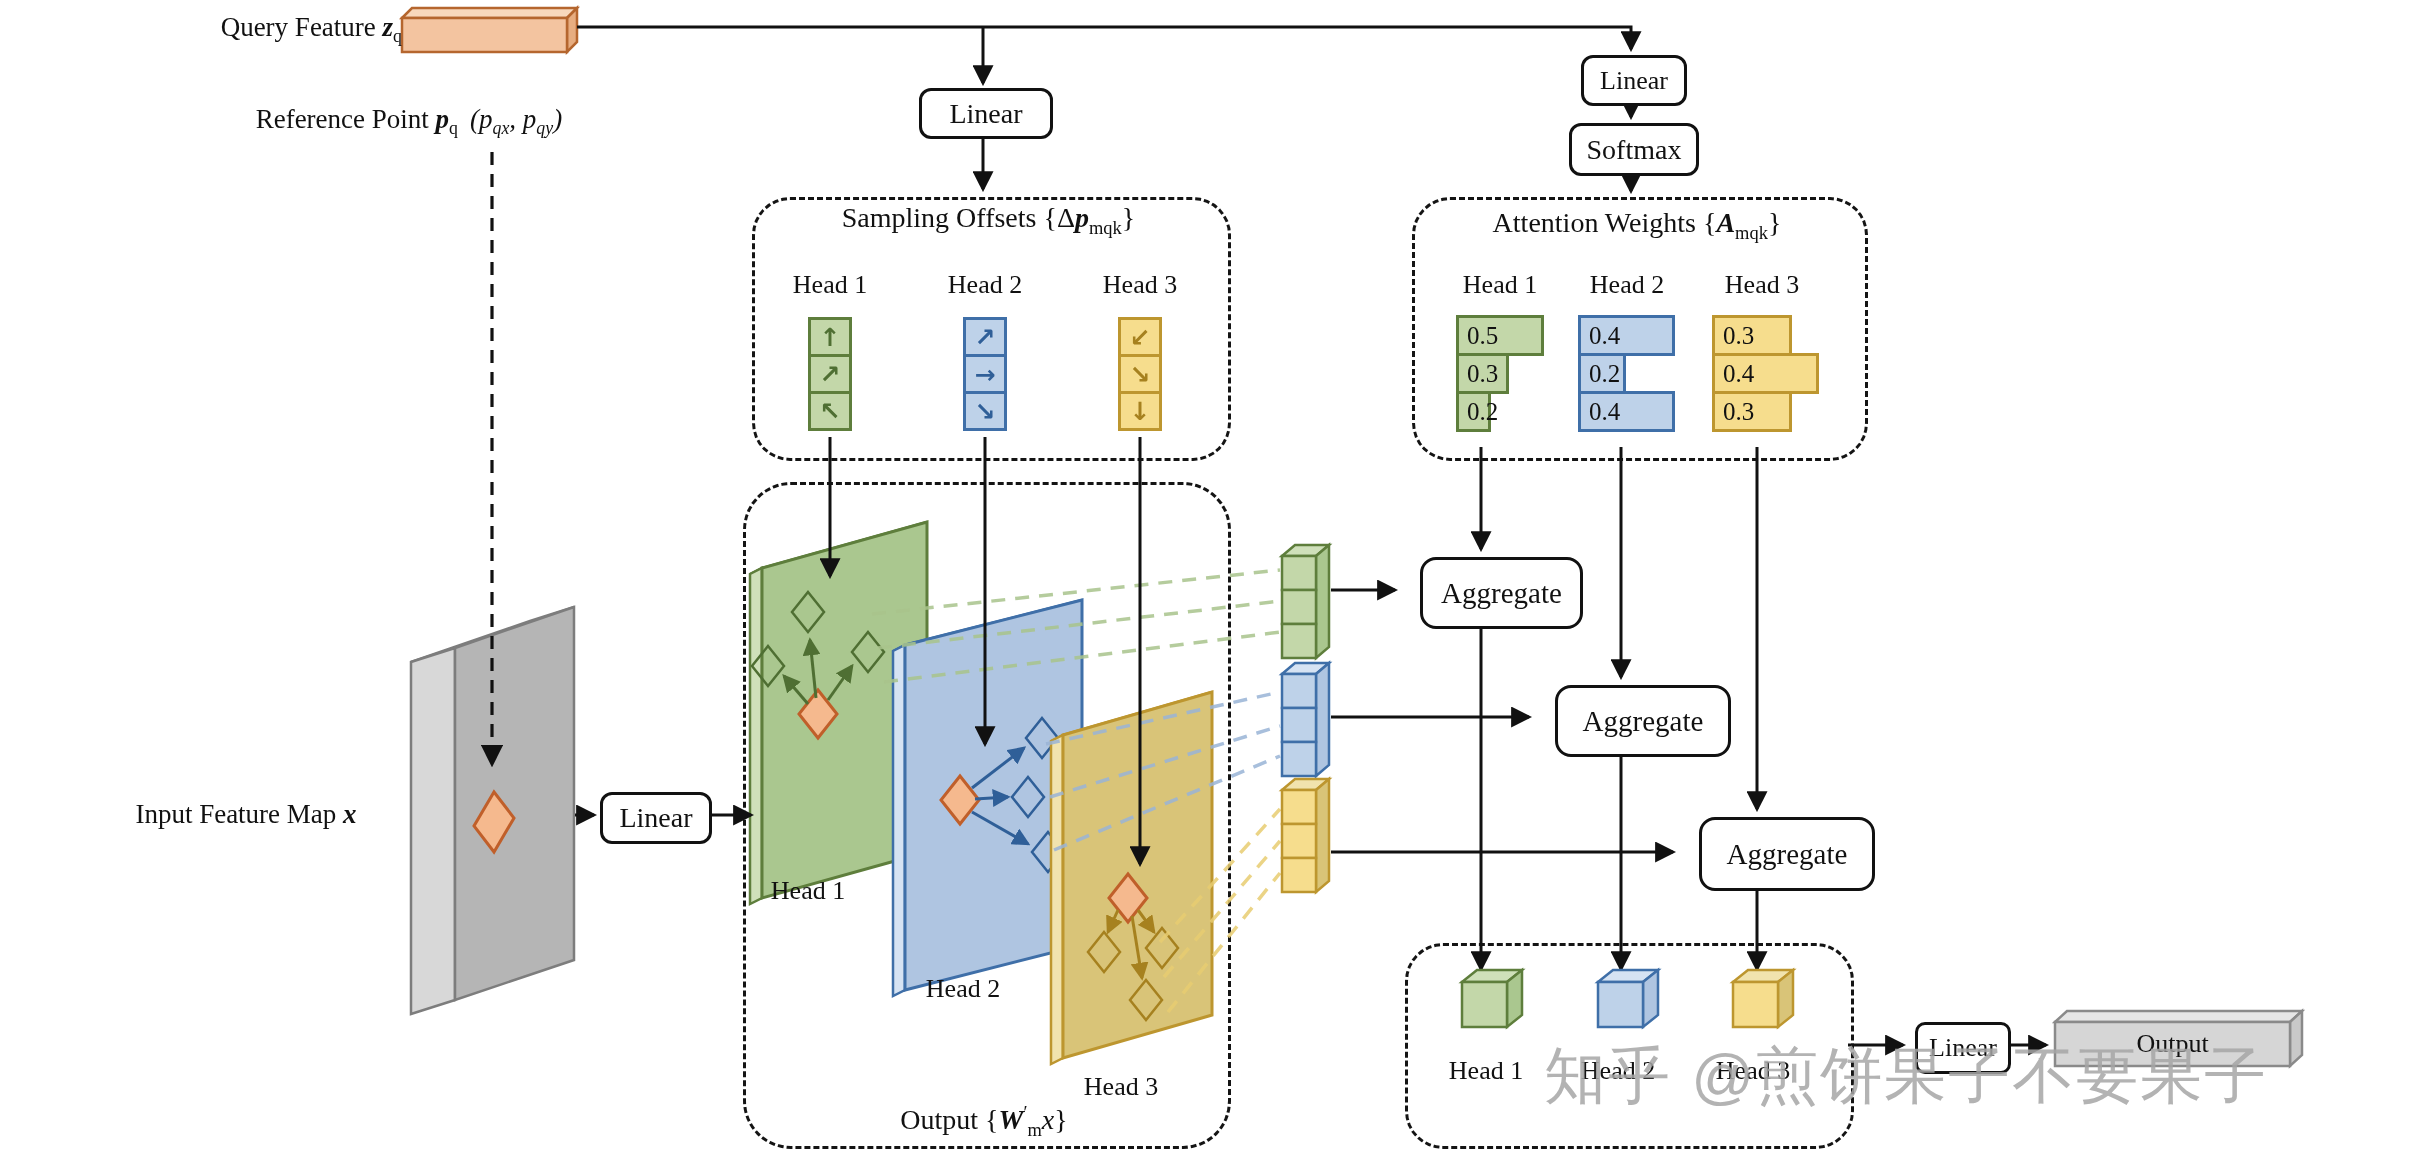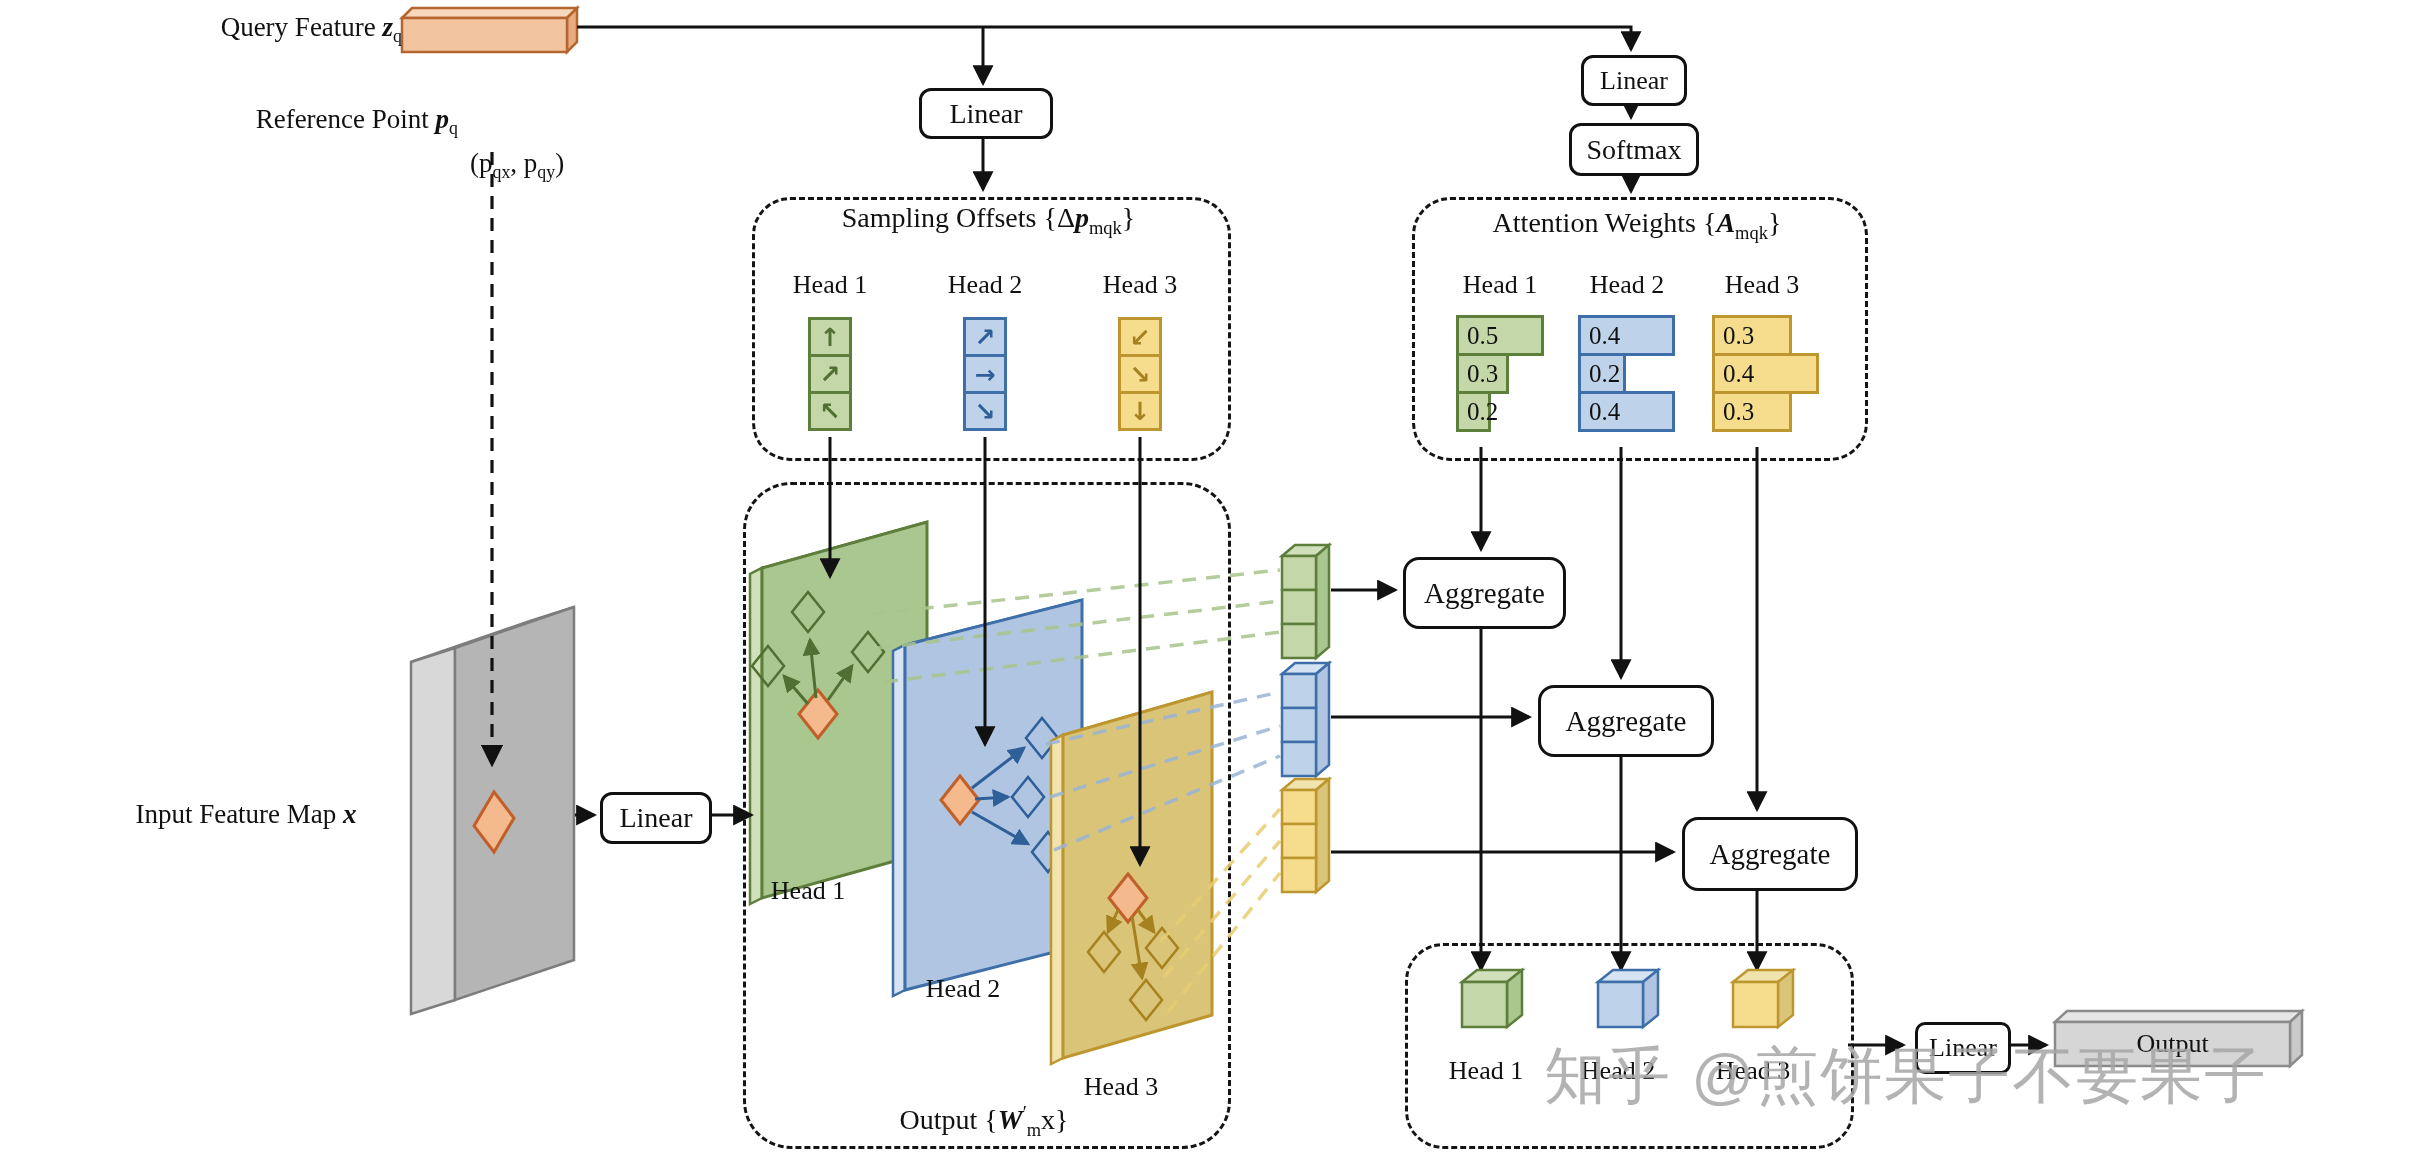--- a/index.html
+++ b/index.html
@@ -1,28 +1,28 @@
 <!DOCTYPE html>
 <html><head>
 <meta charset="utf-8">
 <style>
   html,body{margin:0;padding:0;background:#ffffff;}
   #canvas{position:relative;width:2410px;height:1156px;background:#ffffff;overflow:hidden;
           font-family:"Liberation Serif",serif;color:#111;}
   .lbl{position:absolute;font-size:27px;white-space:nowrap;z-index:6;}
   .v{font-style:italic;font-weight:bold;}
-  .it{margin-top:44px;}
+  .it{font-style:italic;}
   sub{font-size:0.66em;}
   sup{font-size:0.66em;}
   .dashedbox{position:absolute;border:3.5px dashed #141414;border-radius:38px;z-index:1;background:transparent;}
   .panel-title{position:absolute;text-align:center;font-size:28px;z-index:6;}
   .headlbl{position:absolute;width:140px;text-align:center;font-size:26px;z-index:6;}
   .solidbox{position:absolute;background:#fff;border:3px solid #111;border-radius:12px;
             display:flex;align-items:center;justify-content:center;font-size:28px;z-index:8;}
-  .aggbox{border-radius:16px;font-size:29px;}
+  .aggbox{border-radius:16px;font-size:29px;margin-left:17px;}
   svg#gfx{position:absolute;left:0;top:0;z-index:4;pointer-events:none;}
   .off-col{position:absolute;top:317px;width:44px;z-index:8;}
   .off-cell{height:40px;box-sizing:border-box;border-style:solid;border-width:3px;
             display:flex;align-items:center;justify-content:center;
             font-family:"DejaVu Sans",sans-serif;font-size:25px;font-weight:bold;}
   .off-cell + .off-cell{margin-top:-3px;}
   .att-col{position:absolute;top:315px;z-index:8;}
   .att-bar{height:41px;box-sizing:border-box;border-style:solid;border-width:3px;
            display:flex;align-items:center;padding-left:8px;font-size:25px;}
   .att-bar + .att-bar{margin-top:-3px;}

